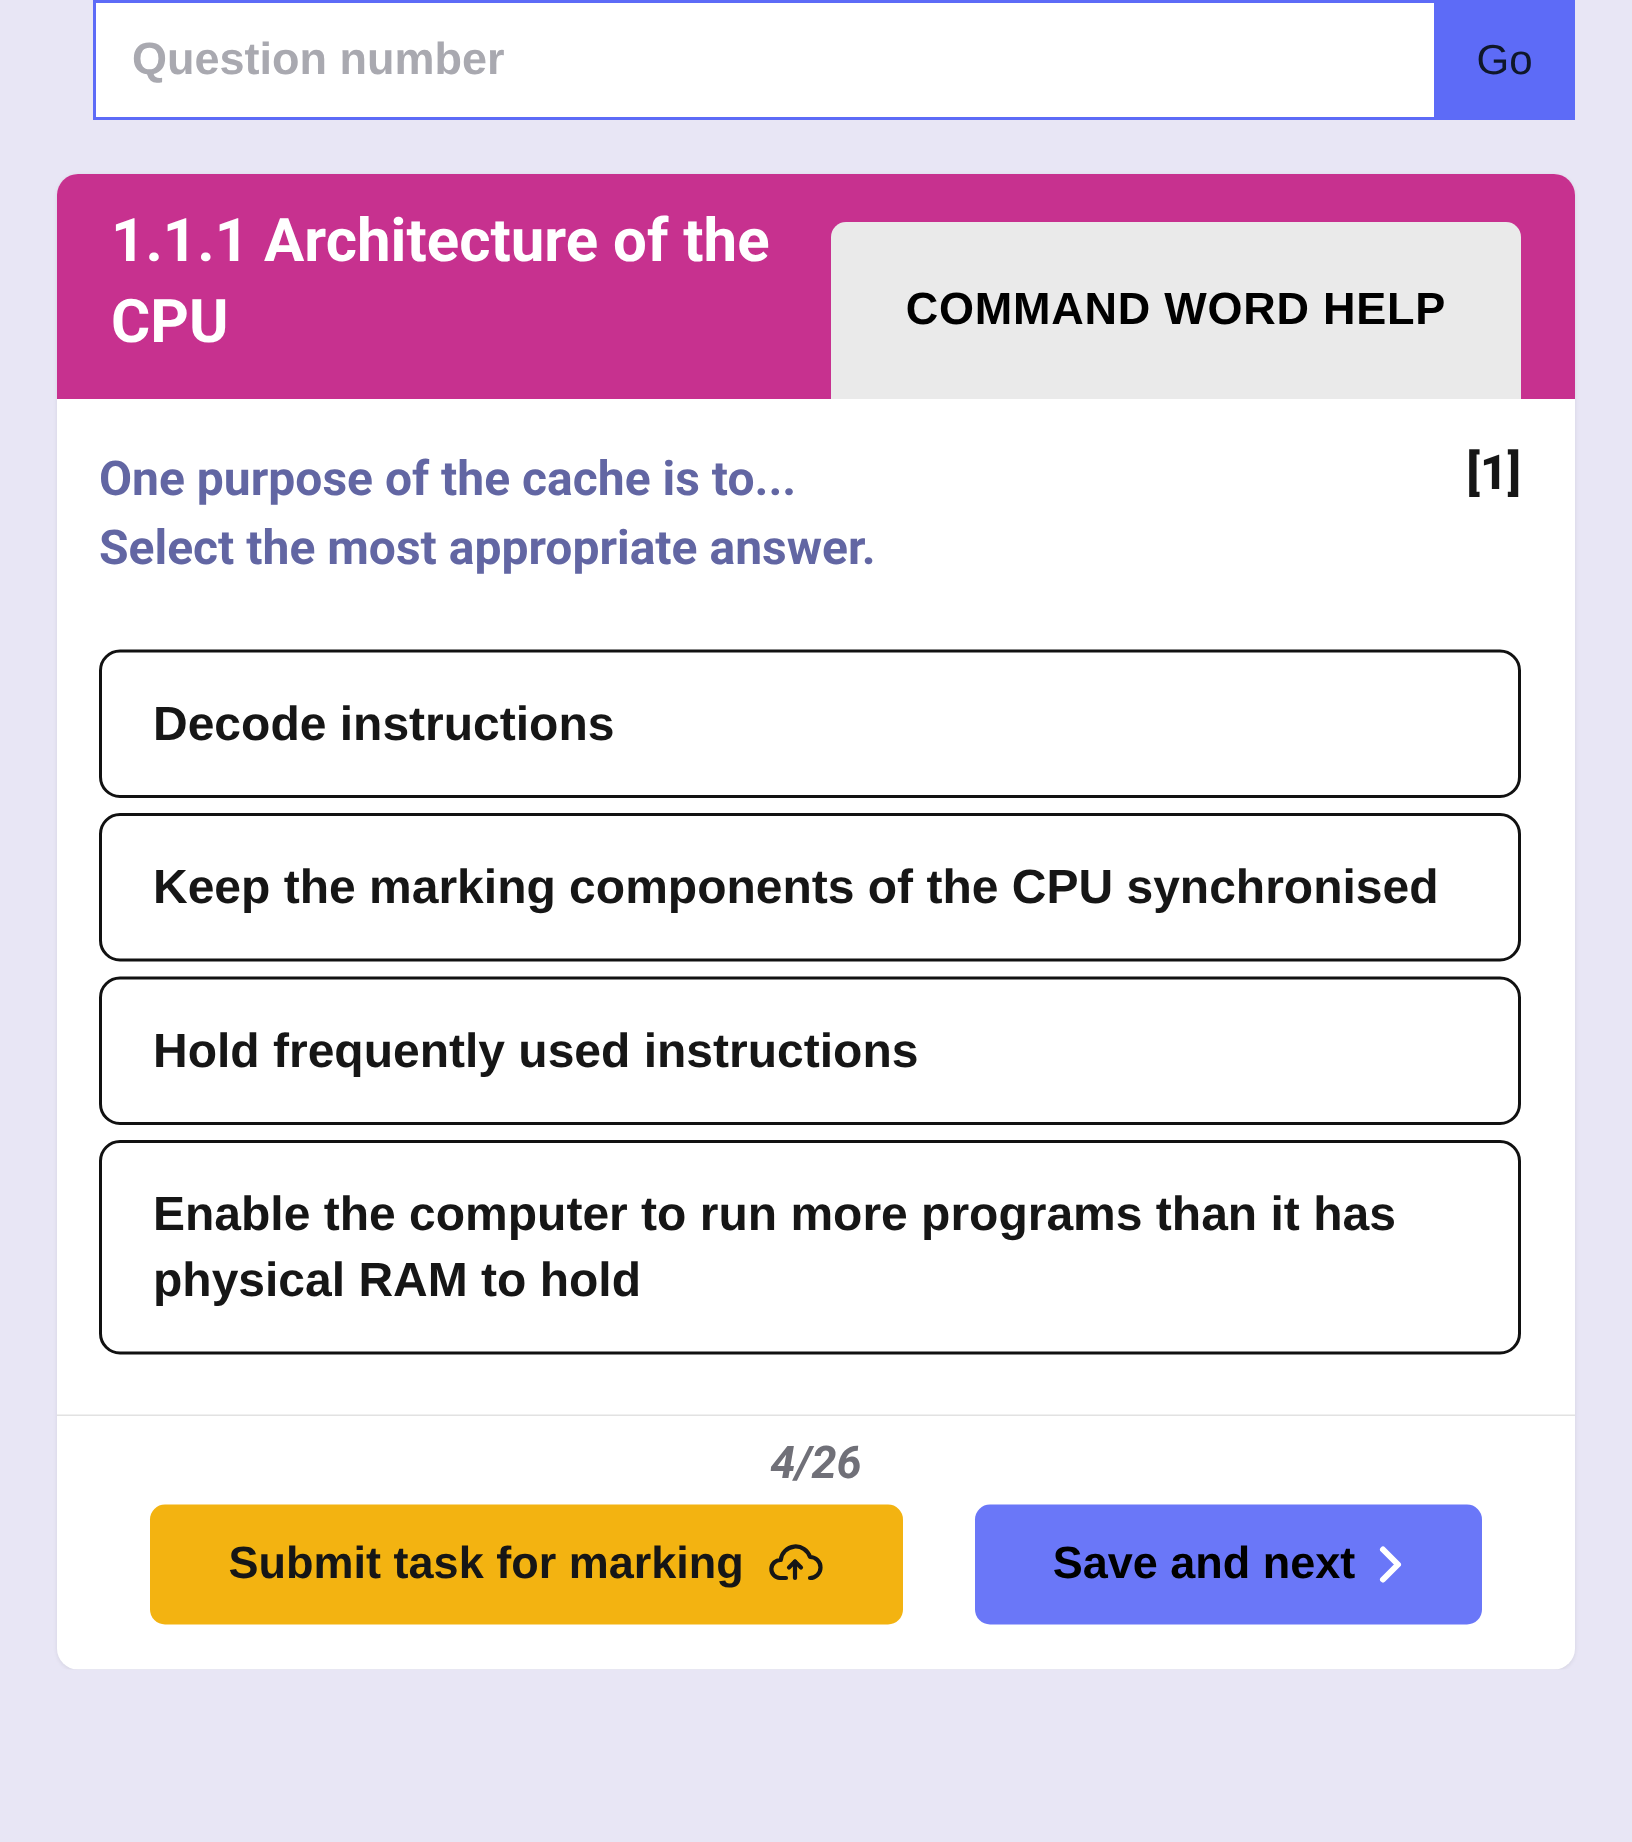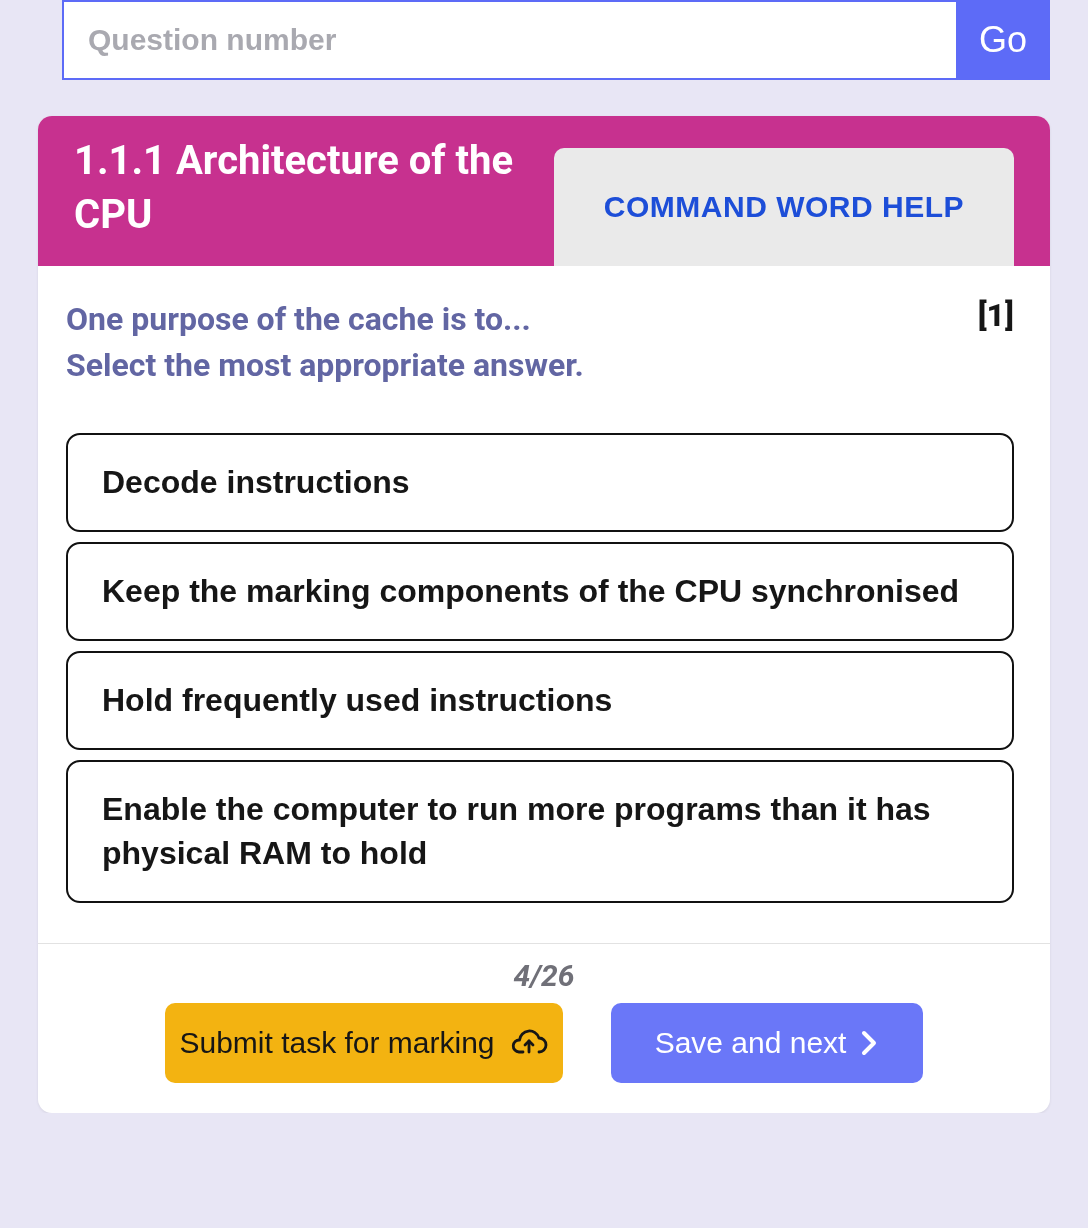--- a/index.html
+++ b/index.html
@@ -27,23 +27,23 @@
     margin-left: 24px;
   }
   .search-input::placeholder {
     color: #A9A9B0;
     font-weight: 600;
   }
   .go-btn {
     width: 94px;
     height: 80px;
     background: #5D6BF7;
-    color: #ffffff;
+    color: #0f172a;
     border: none;
-    font-size: 36px;
+    font-size: 28px;
     font-weight: 500;
     cursor: pointer;
   }
   .card {
     background: #fff;
     border-radius: 14px;
     overflow: hidden;
     box-shadow: 0 1px 3px rgba(0,0,0,0.08);
     margin-top: 36px;
   }
@@ -55,21 +55,21 @@
   .topic-title {
     flex: 1;
     color: #fff;
     font-size: 40px;
     font-weight: 700;
     padding: 18px 36px 24px 36px;
     line-height: 1.35;
   }
   .command-word-btn {
     background: #EAEAEA;
-    color: #1d4ed8;
+    color: #000000;
     font-size: 30px;
     font-weight: 800;
     border: none;
     border-radius: 10px 10px 0 0;
     padding: 18px 50px;
     margin-top: 12px;
     margin-right: 36px;
     line-height: 1.35;
     cursor: pointer;
     letter-spacing: 0.5px;
@@ -134,34 +134,34 @@
     display: flex;
     justify-content: center;
     gap: 48px;
   }
   .btn {
     display: inline-flex;
     align-items: center;
     justify-content: center;
     gap: 14px;
     height: 80px;
-    padding: 0 14px;
+    padding: 0 52px;
     border-radius: 10px;
     font-size: 30px;
-    font-weight: 400;
+    font-weight: 700;
     border: none;
     cursor: pointer;
   }
   .btn-submit {
     background: #F3B311;
     color: #161616;
   }
   .btn-next {
     background: #6A77F8;
-    color: #ffffff;
+    color: #000000;
     min-width: 312px;
   }
   .cloud-icon {
     display: inline-block;
     width: 40px;
     height: 30px;
   }
   .chevron-icon {
     display: inline-block;
     width: 18px;

